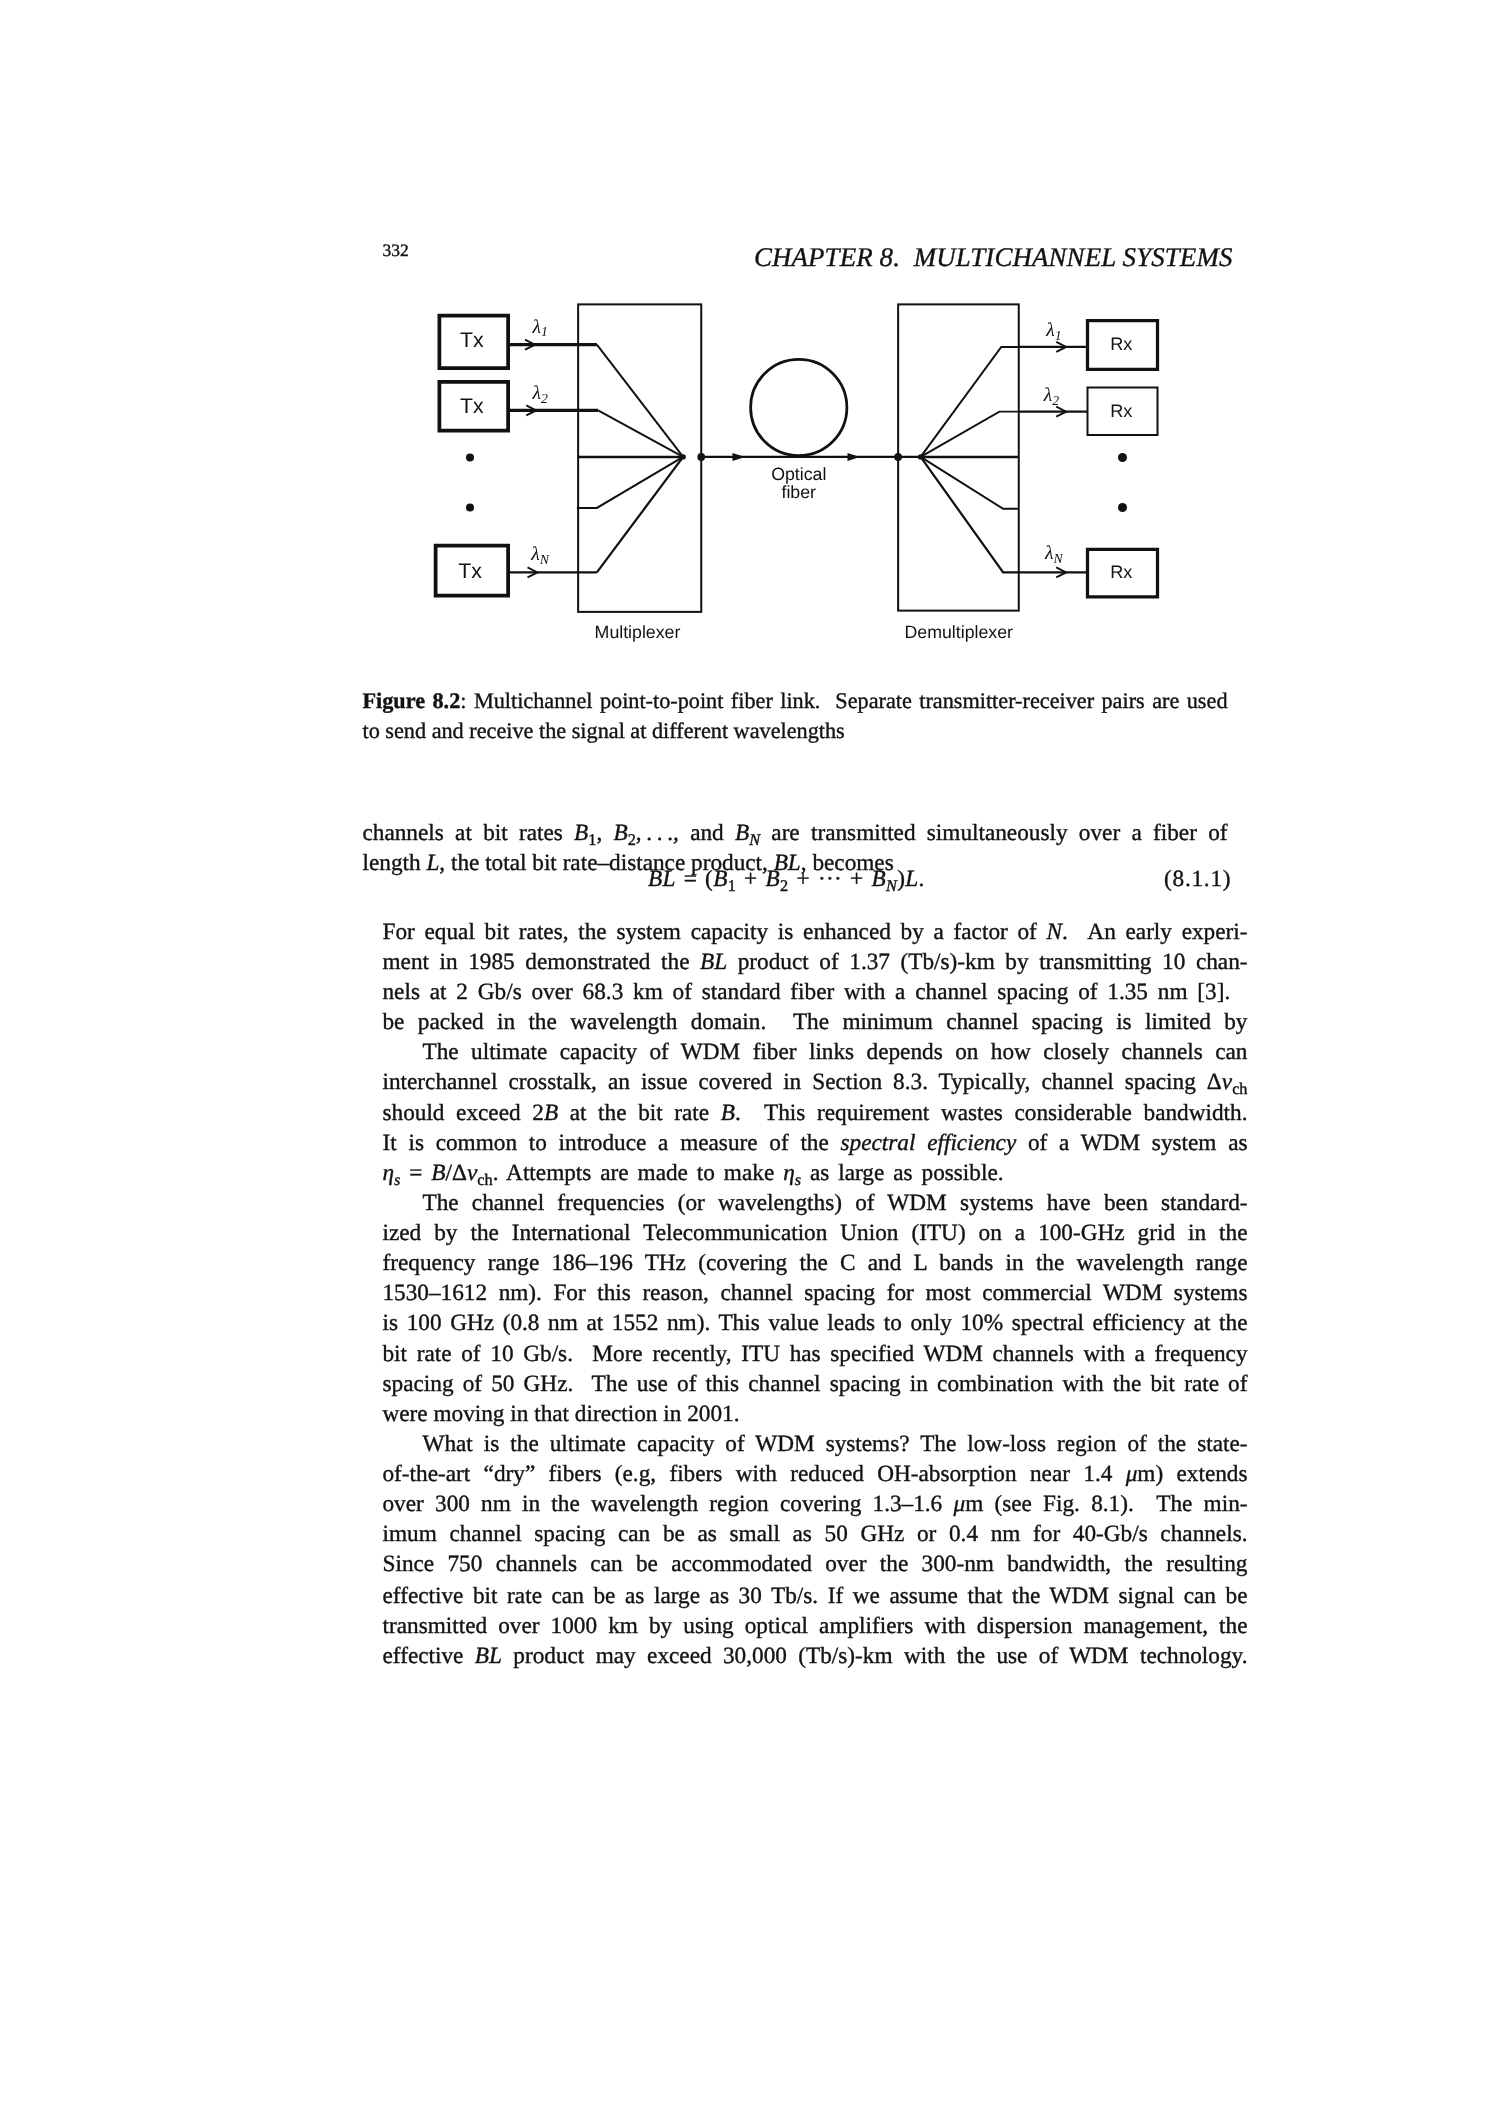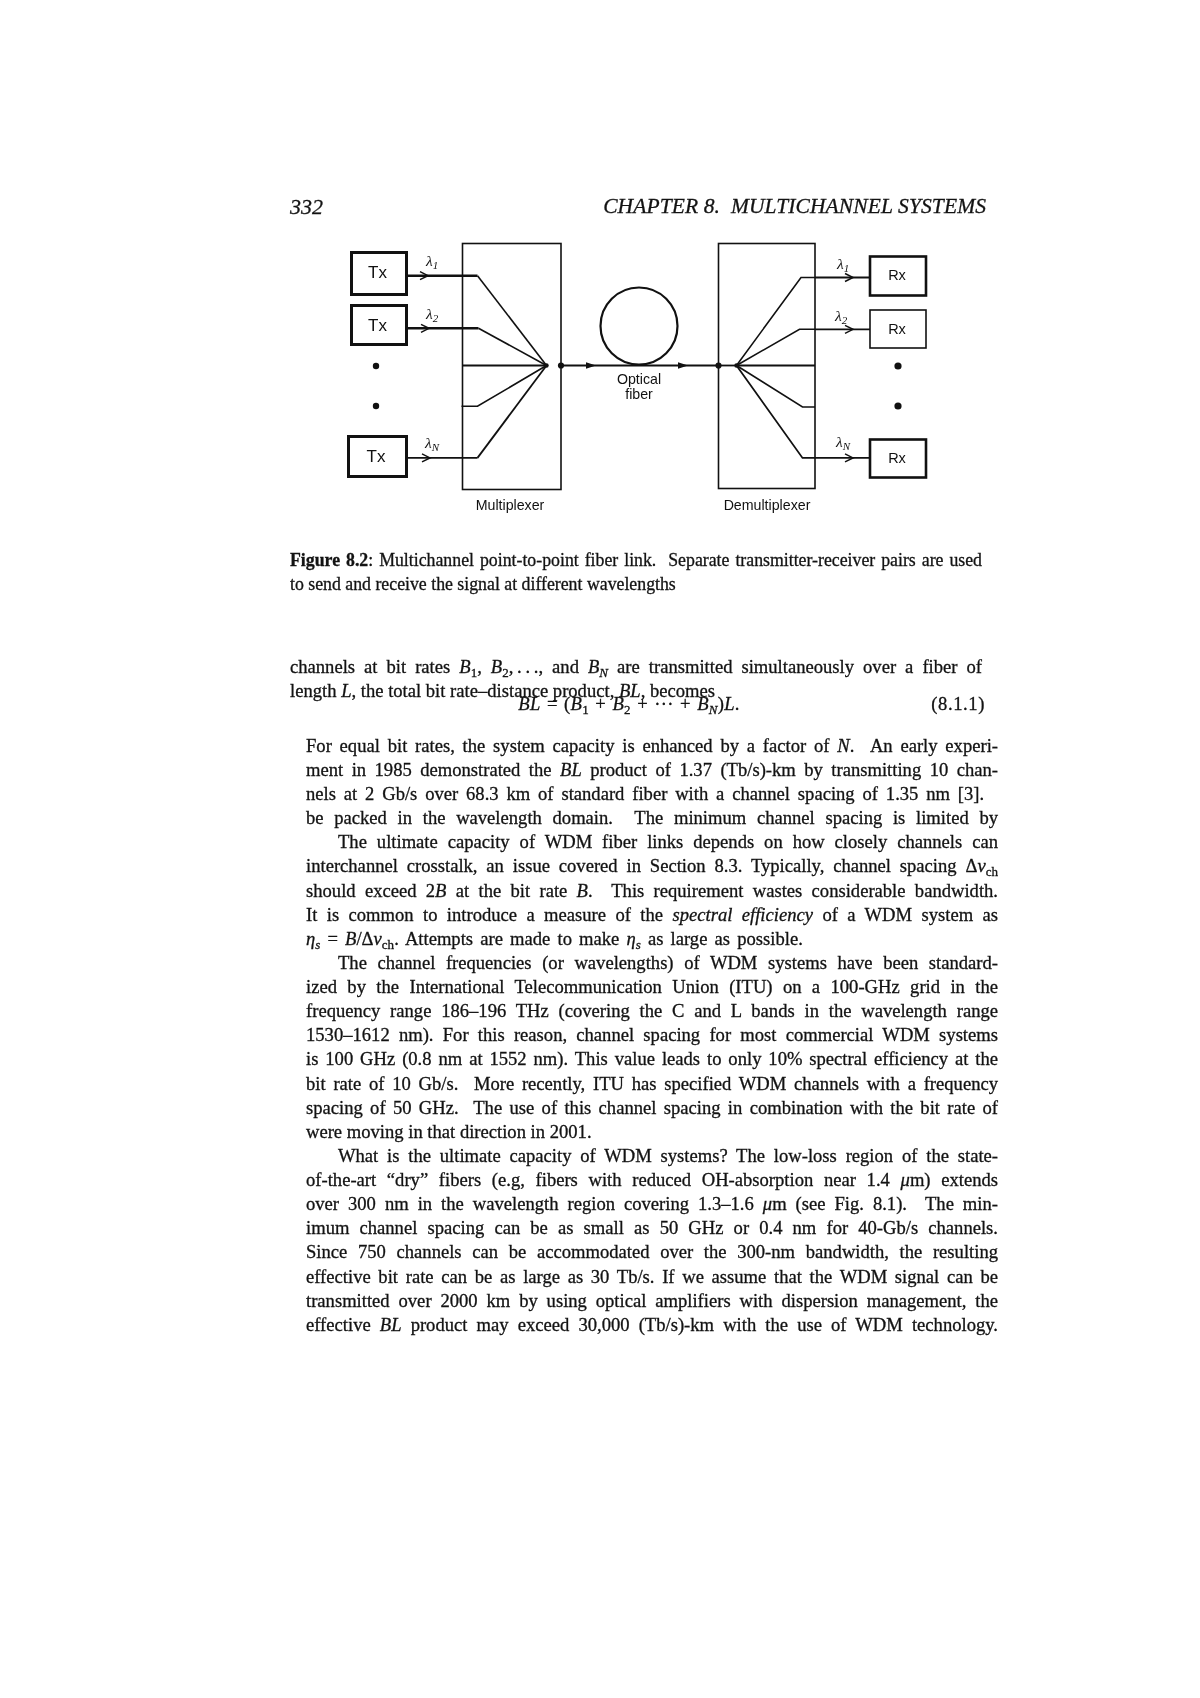--- a/index.html
+++ b/index.html
@@ -6,21 +6,21 @@
   body{width:1200px;height:1698px;position:relative;font-family:"Liberation Serif",serif;color:#131313;-webkit-text-stroke:0.3px #131313;}
   .abs{position:absolute;}
   .jl{text-align:justify;text-align-last:justify;}
   .tw{width:692px;}
   sub.s{font-size:13px;line-height:0;vertical-align:-4px;}
   .bodytxt{font-size:18.6px;letter-spacing:0px;}
 </style>
 </head>
 <body>
 
-<div class="abs" style="left:290px;top:194px;font-size:22px;font-style:italic;">332</div>
+<div class="abs" style="left:306px;top:194px;font-size:14px;">332</div>
 
 <div class="abs" style="right:214px;top:193.5px;font-size:21.5px;font-style:italic;letter-spacing:0.1px;">CHAPTER 8.&nbsp; MULTICHANNEL SYSTEMS</div>
 
 <div class="abs" style="left:330px;top:232px;width:610px;height:290px;text-align:center;">
 <svg width="610" height="290" viewBox="330 240 610 290">
   <g fill="none" stroke="#111" stroke-width="1.6">
 
     <rect x="351.5" y="260.5" width="55" height="42" stroke-width="3"></rect>
 
     <rect x="351.5" y="313.5" width="55" height="39" stroke-width="3"></rect>
@@ -179,15 +179,15 @@
   <div class="jl">is 100 GHz (0.8 nm at 1552 nm). This value leads to only 10% spectral efficiency at the</div>
   <div class="jl">bit rate of 10 Gb/s. &nbsp;More recently, ITU has specified WDM channels with a frequency</div>
   <div class="jl">spacing of 50 GHz. &nbsp;The use of this channel spacing in combination with the bit rate of</div>
   <div>were moving in that direction in 2001.</div>
   <div class="jl"><span style="padding-left:32px;"></span>What is the ultimate capacity of WDM systems? The low-loss region of the state-</div>
   <div class="jl">of-the-art “dry” fibers (e.g, fibers with reduced OH-absorption near 1.4 <i>μ</i>m) extends</div>
   <div class="jl">over 300 nm in the wavelength region covering 1.3–1.6 <i>μ</i>m (see Fig. 8.1). &nbsp;The min-</div>
   <div class="jl">imum channel spacing can be as small as 50 GHz or 0.4 nm for 40-Gb/s channels.</div>
   <div class="jl">Since 750 channels can be accommodated over the 300-nm bandwidth, the resulting</div>
   <div class="jl">effective bit rate can be as large as 30 Tb/s. If we assume that the WDM signal can be</div>
-  <div class="jl">transmitted over 2000 km by using optical amplifiers with dispersion management, the</div>
+  <div class="jl">transmitted over 1000 km by using optical amplifiers with dispersion management, the</div>
   <div class="jl">effective <i>BL</i> product may exceed 30,000 (Tb/s)-km with the use of WDM technology.</div>
 </div>
 
 </body></html>

